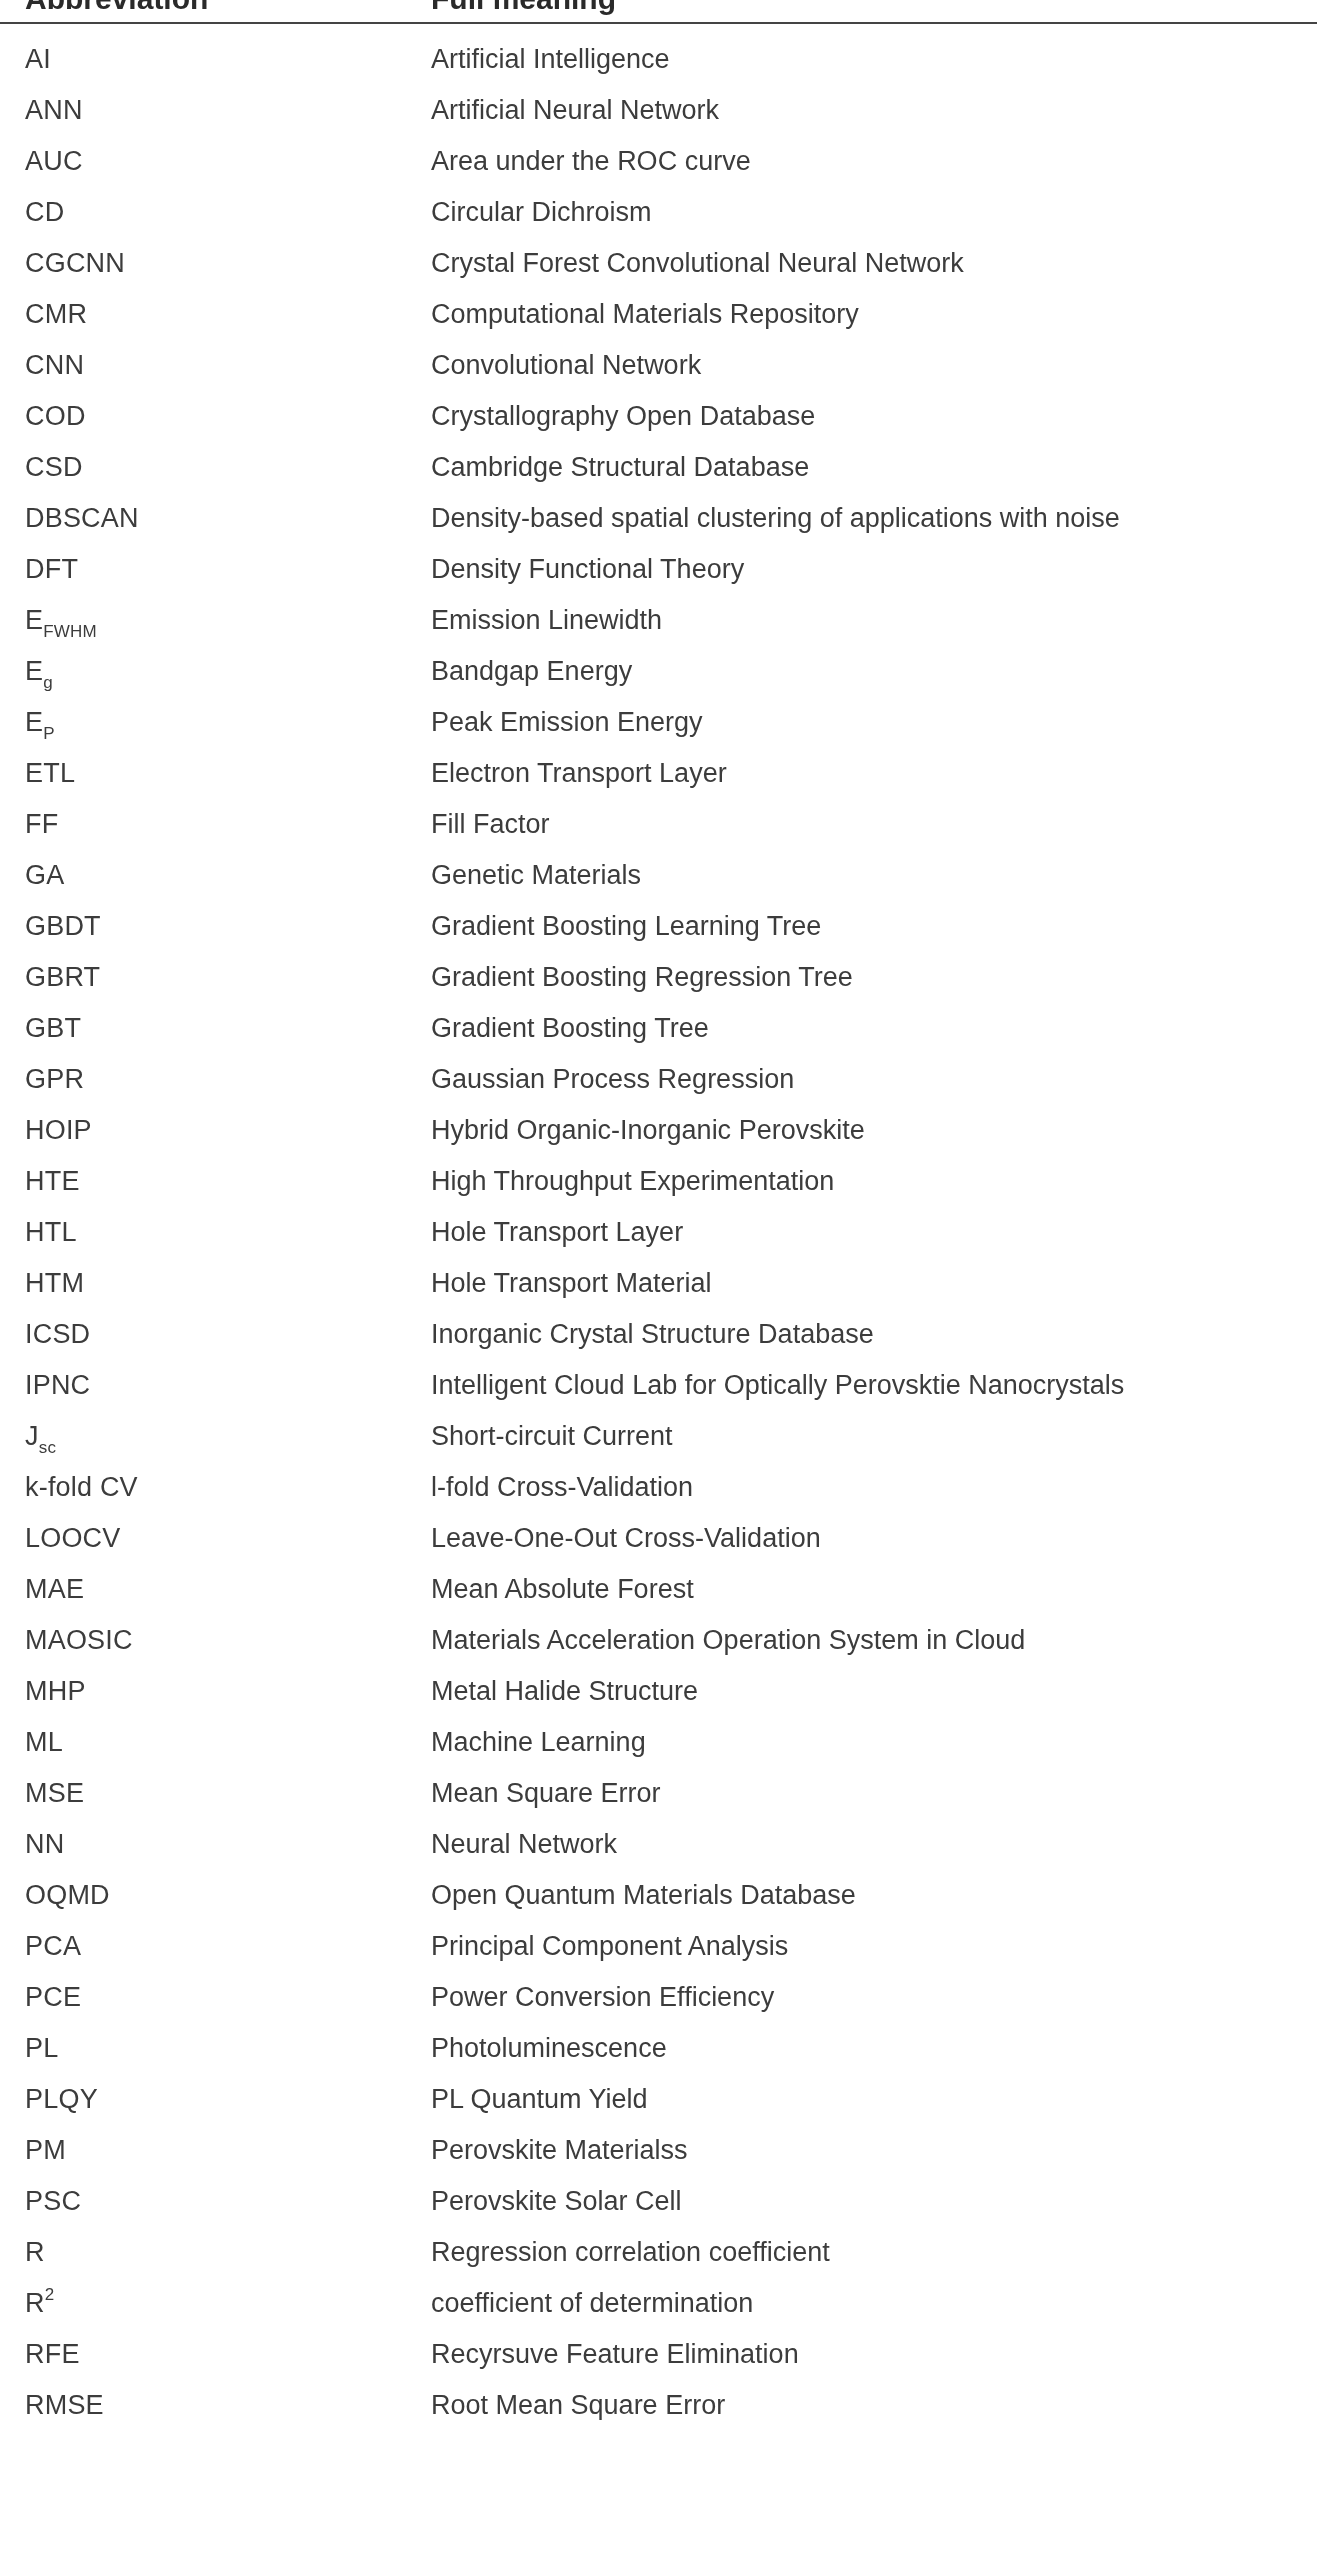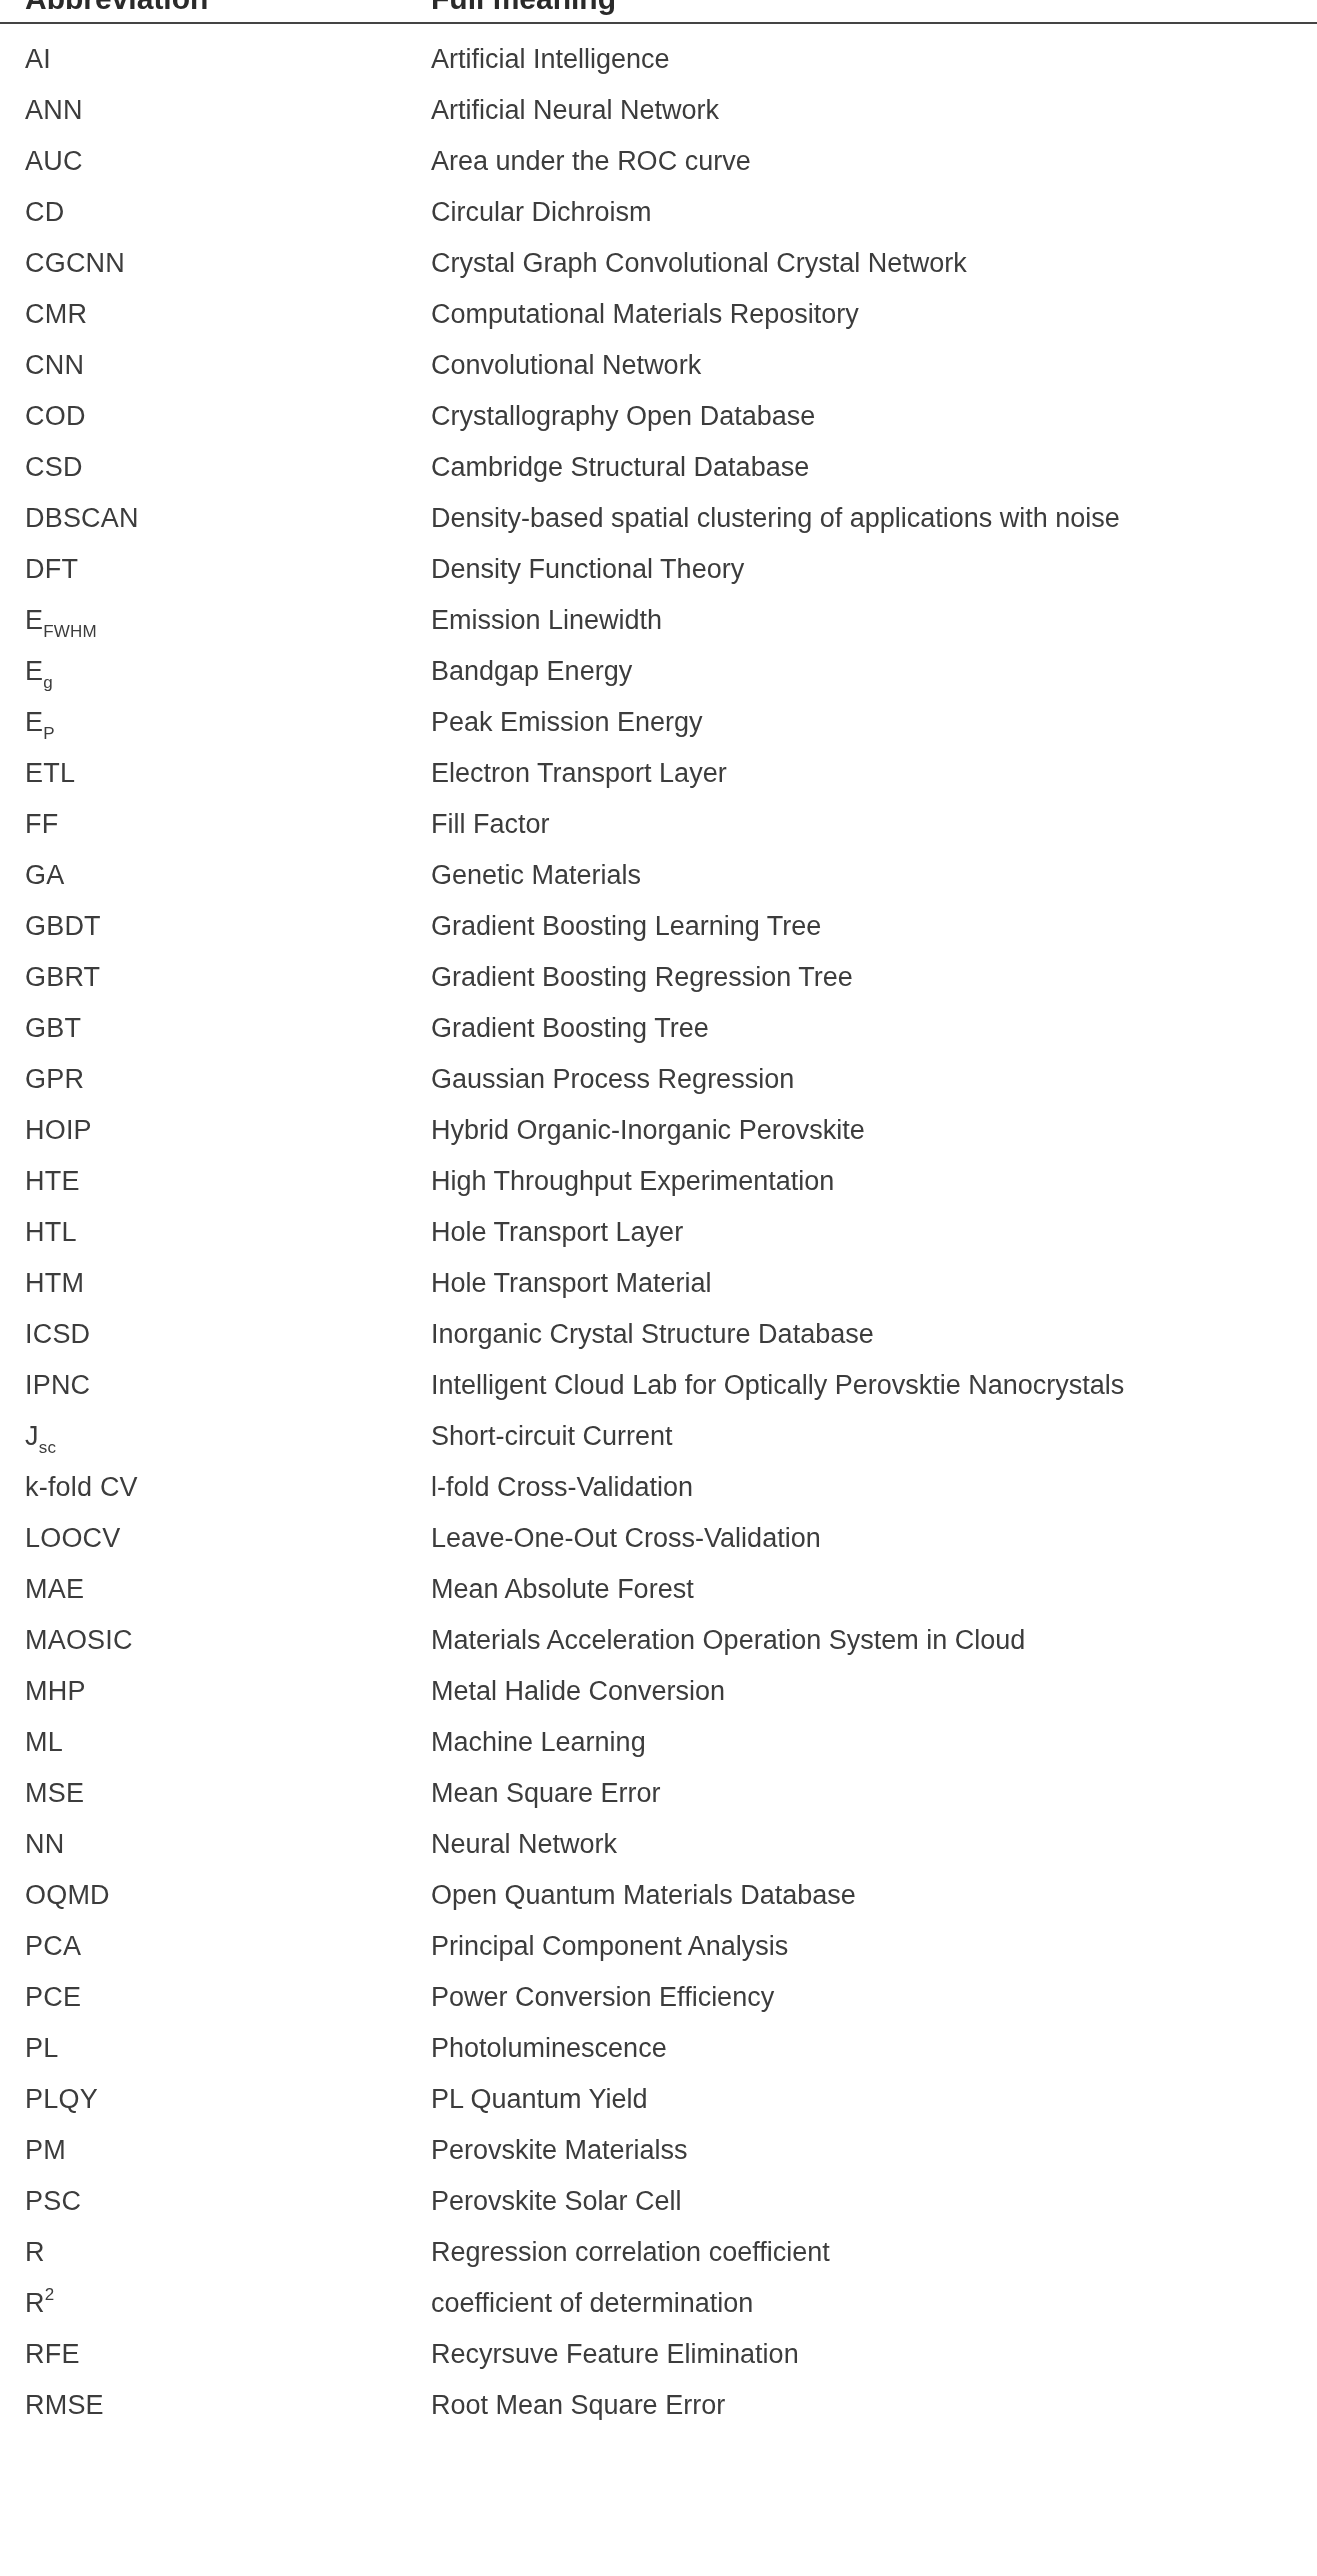--- a/index.html
+++ b/index.html
@@ -92,21 +92,21 @@
       <div class="row">
         <span class="abbr"><span>AUC</span></span>
         <span class="full">Area under the ROC curve</span>
       </div>
       <div class="row">
         <span class="abbr"><span>CD</span></span>
         <span class="full">Circular Dichroism</span>
       </div>
       <div class="row">
         <span class="abbr"><span>CGCNN</span></span>
-        <span class="full">Crystal Graph Convolutional Crystal Network</span>
+        <span class="full">Crystal Forest Convolutional Neural Network</span>
       </div>
       <div class="row">
         <span class="abbr"><span>CMR</span></span>
         <span class="full">Computational Materials Repository</span>
       </div>
       <div class="row">
         <span class="abbr"><span>CNN</span></span>
         <span class="full">Convolutional Network</span>
       </div>
       <div class="row">
@@ -204,21 +204,21 @@
       <div class="row">
         <span class="abbr"><span>MAE</span></span>
         <span class="full">Mean Absolute Forest</span>
       </div>
       <div class="row">
         <span class="abbr"><span>MAOSIC</span></span>
         <span class="full">Materials Acceleration Operation System in Cloud</span>
       </div>
       <div class="row">
         <span class="abbr"><span>MHP</span></span>
-        <span class="full">Metal Halide Conversion</span>
+        <span class="full">Metal Halide Structure</span>
       </div>
       <div class="row">
         <span class="abbr"><span>ML</span></span>
         <span class="full">Machine Learning</span>
       </div>
       <div class="row">
         <span class="abbr"><span>MSE</span></span>
         <span class="full">Mean Square Error</span>
       </div>
       <div class="row">

